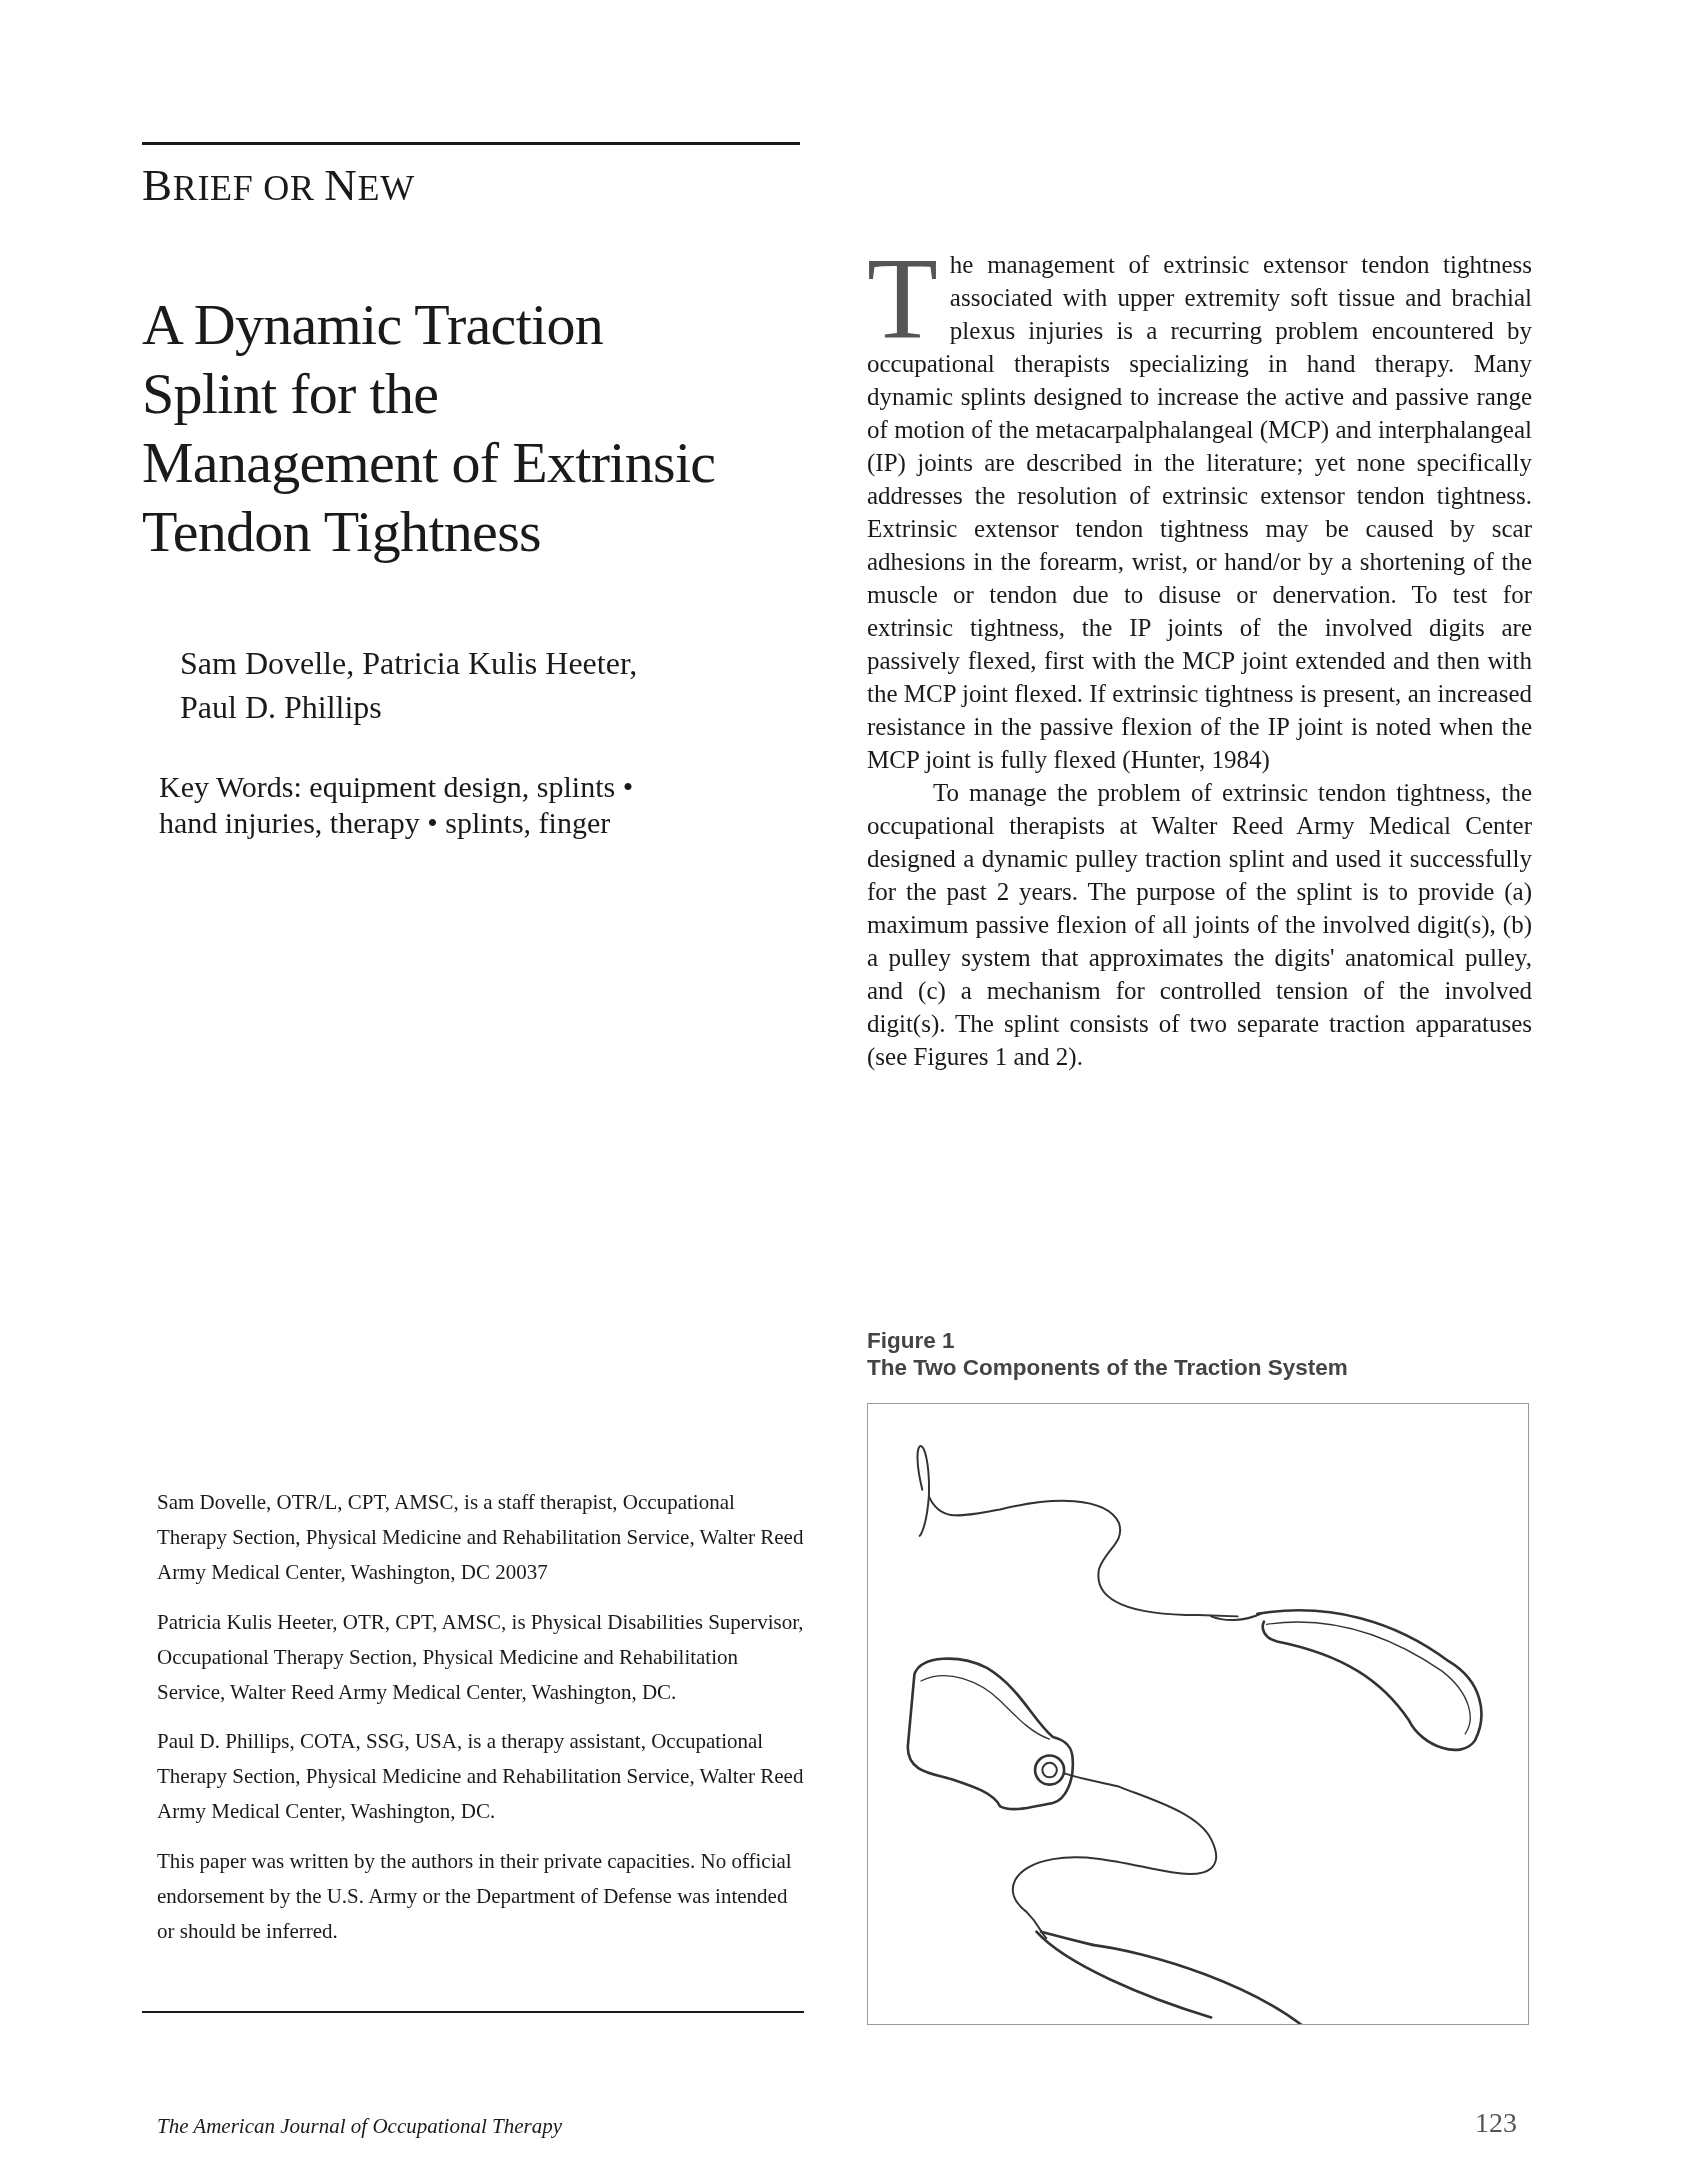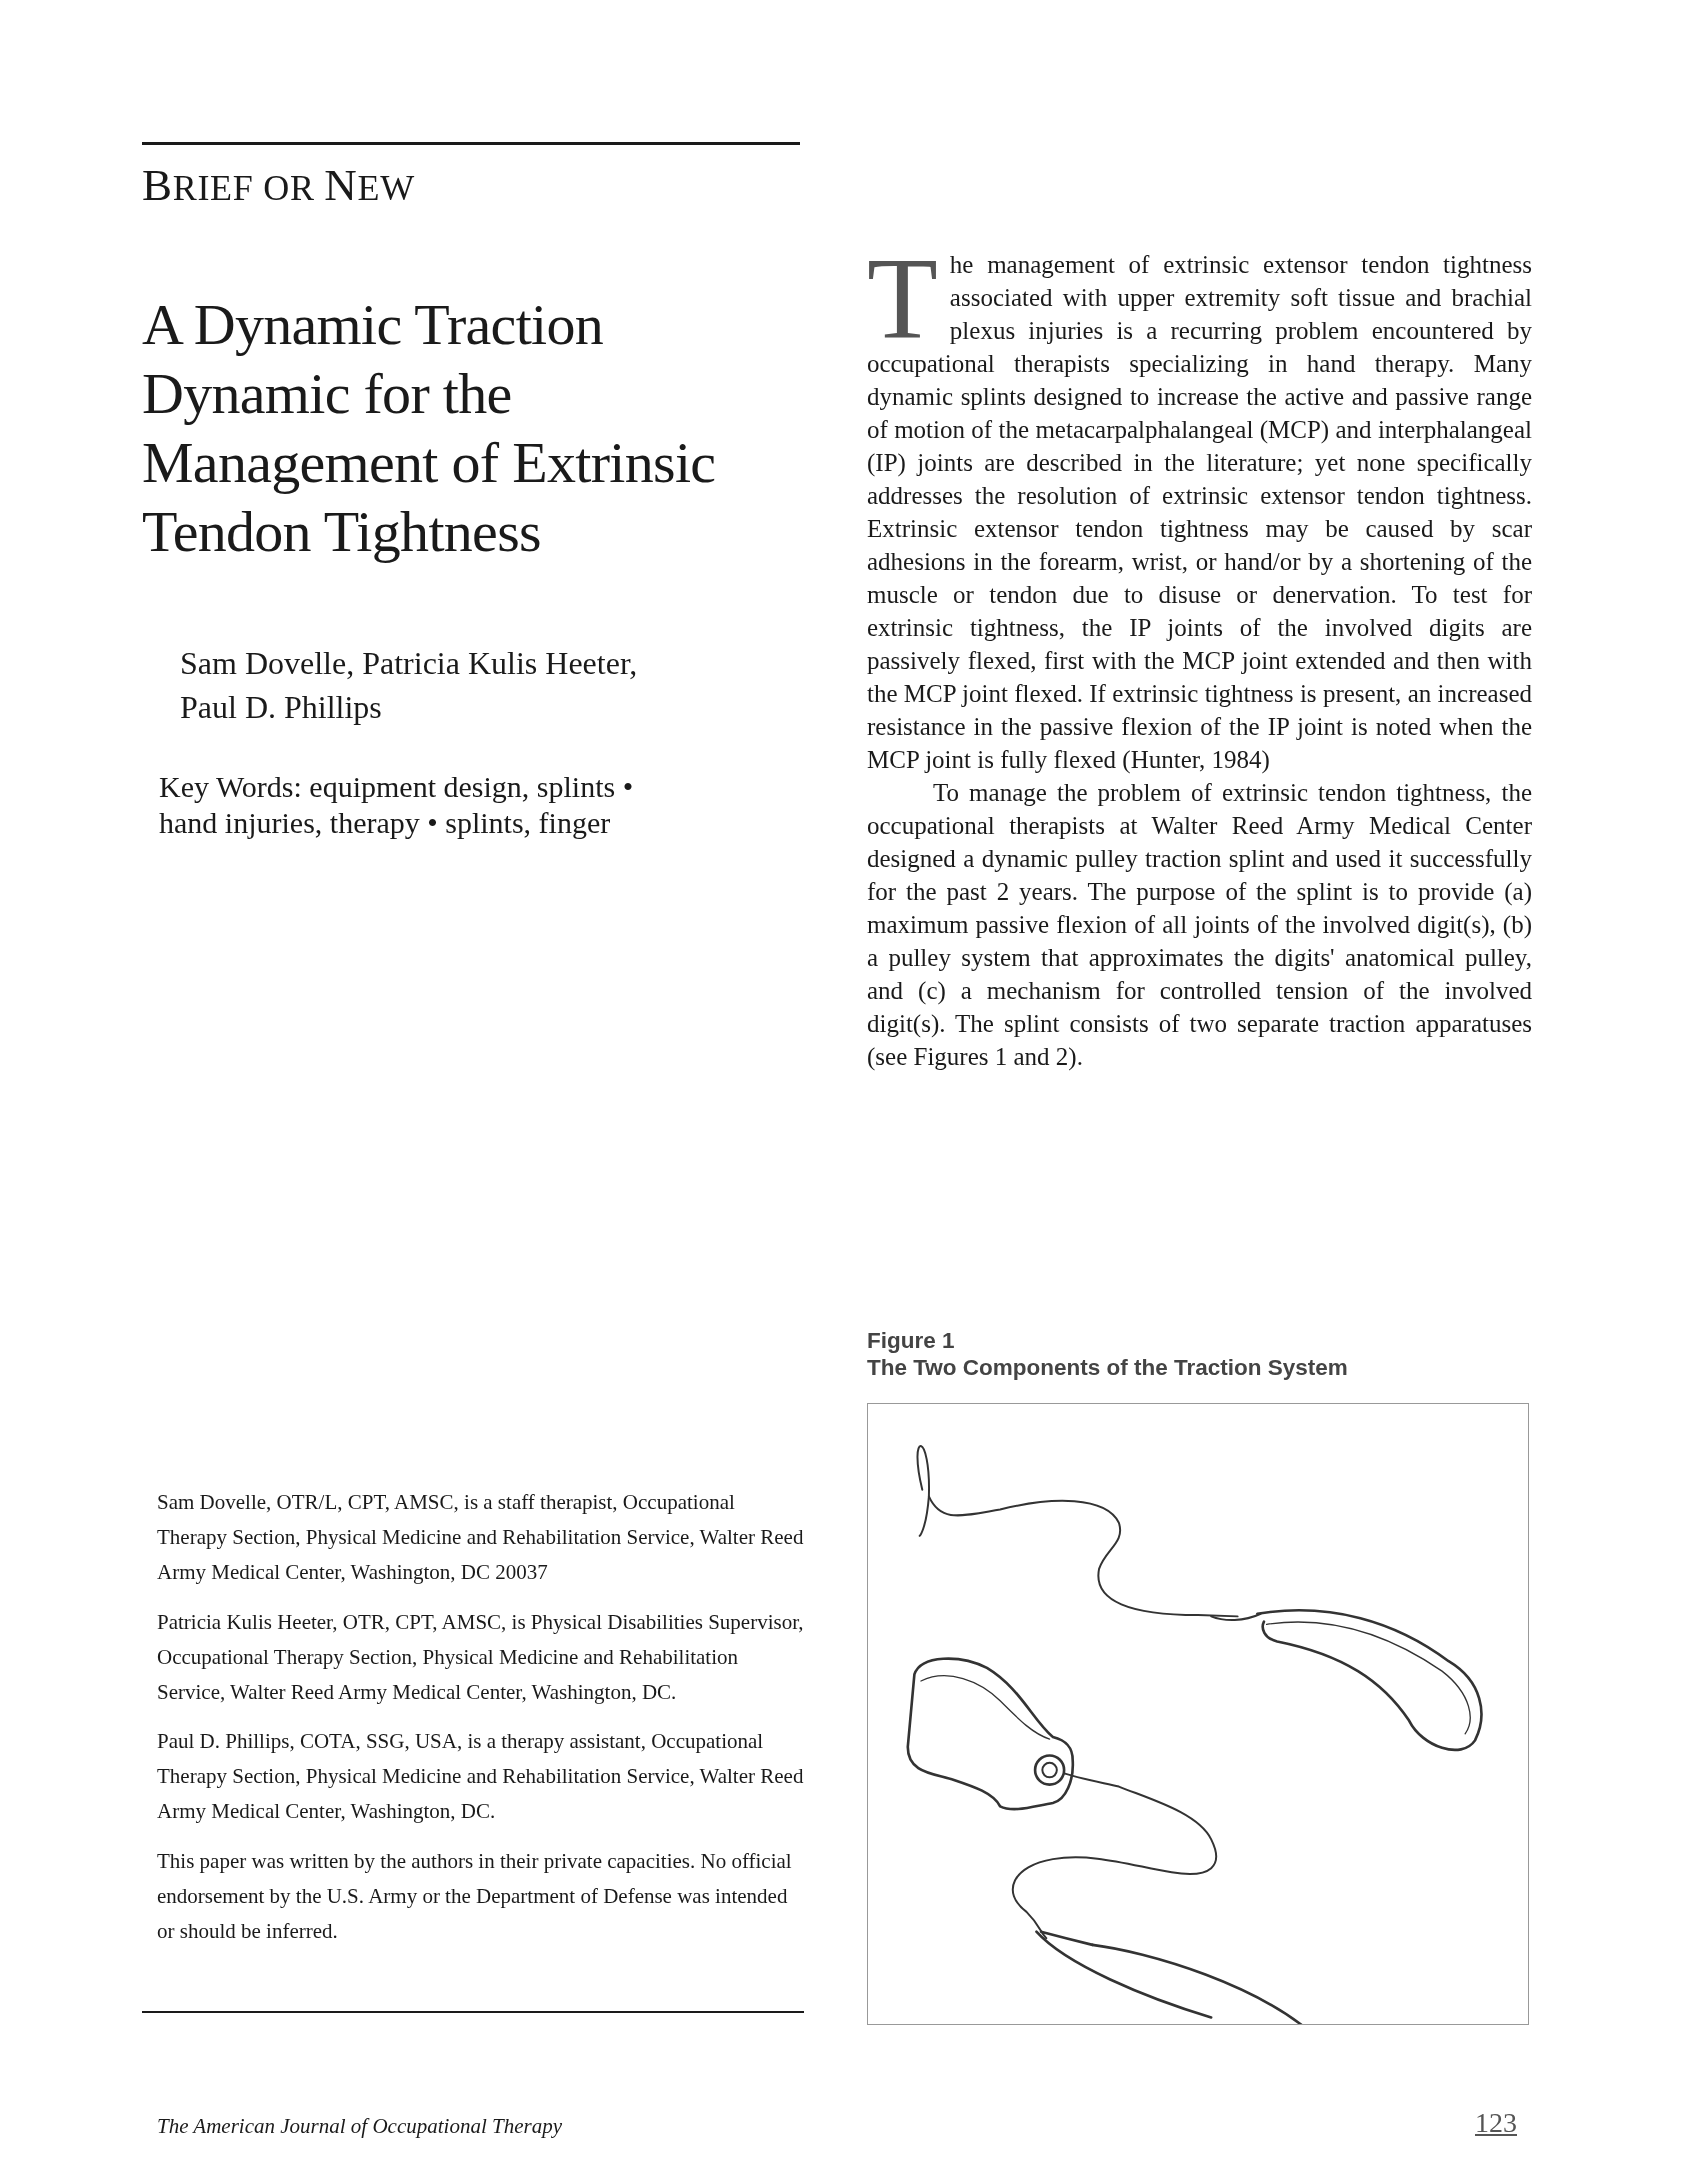--- a/index.html
+++ b/index.html
@@ -24,31 +24,31 @@
   .figure-label { position: absolute; left: 867px; top: 1327px; font-size: 22.5px; font-weight: bold; color: #444; line-height: 28px; }
   .figure-caption { position: absolute; left: 867px; top: 1354px; font-size: 22.5px; font-weight: bold; color: #444; line-height: 28px; }
   .figure-box { position: absolute; left: 867px; top: 1403px; width: 662px; height: 622px; border: 1.3px solid #999; box-sizing: border-box; }
   .figure-box svg { width: 100%; height: 100%; }
 
   .affil { position: absolute; left: 157px; top: 1485px; width: 648px; font-size: 21px; line-height: 35px; }
   .affil p { margin: 0 0 14.6px 0; }
   .bottom-rule { position: absolute; left: 142px; top: 2011px; width: 662px; height: 2px; background: #1a1a1a; }
 
   .footer-journal { position: absolute; left: 157px; top: 2114px; font-size: 21px; font-style: italic; }
-  .footer-page { position: absolute; left: 1475px; top: 2107px; font-size: 28px; color: #555; text-decoration: underline; }
+  .footer-page { position: absolute; left: 1475px; top: 2107px; font-size: 28px; color: #555; }
 </style>
 </head>
 <body>
 
 <div class="top-rule"></div>
 <h2 class="section-title serif"><span>B</span><span class="sc">RIEF OR </span><span>N</span><span class="sc">EW</span></h2>
 
 <h1 class="article-title serif">
   <div>A Dynamic Traction</div>
-  <div>Dynamic for the</div>
+  <div>Splint for the</div>
   <div>Management of Extrinsic</div>
   <div>Tendon Tightness</div>
 </h1>
 
 <div class="authors serif">
   <div>Sam Dovelle, Patricia Kulis Heeter,</div>
   <div>Paul D. Phillips</div>
 </div>
 
 <div class="keywords serif">

